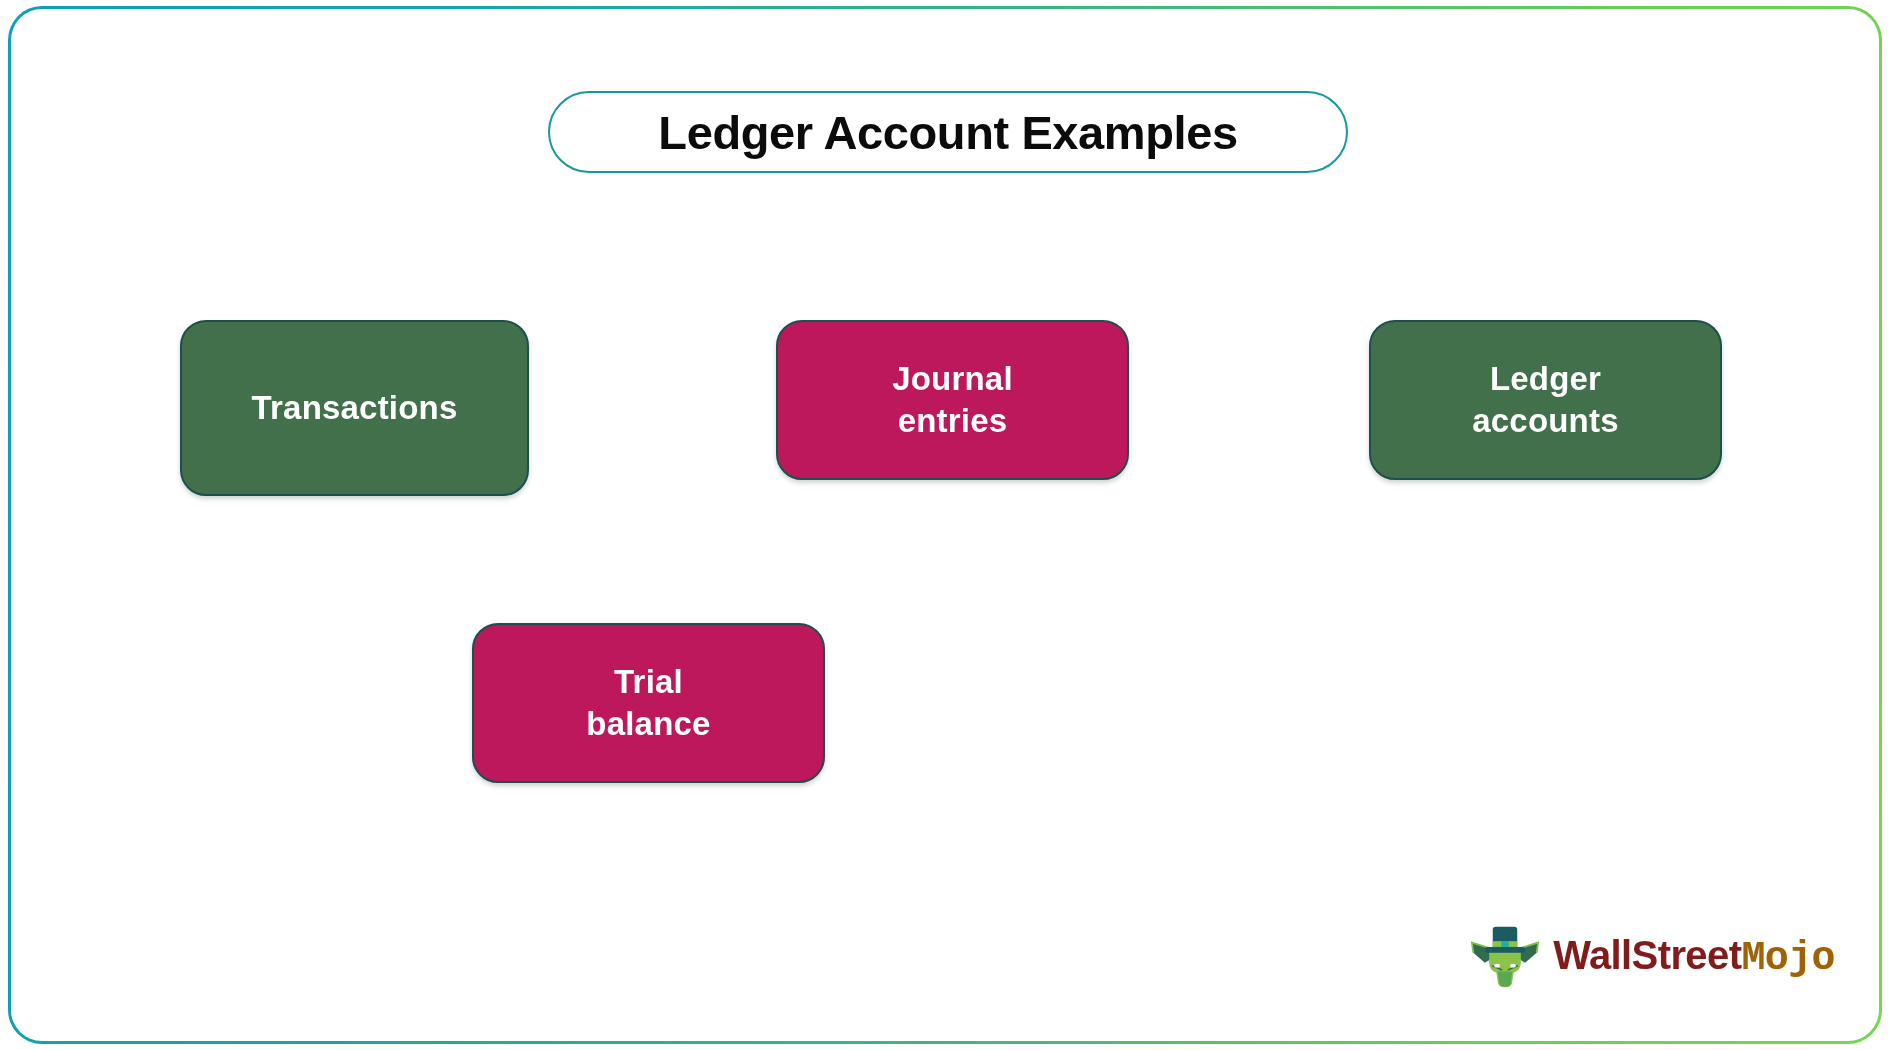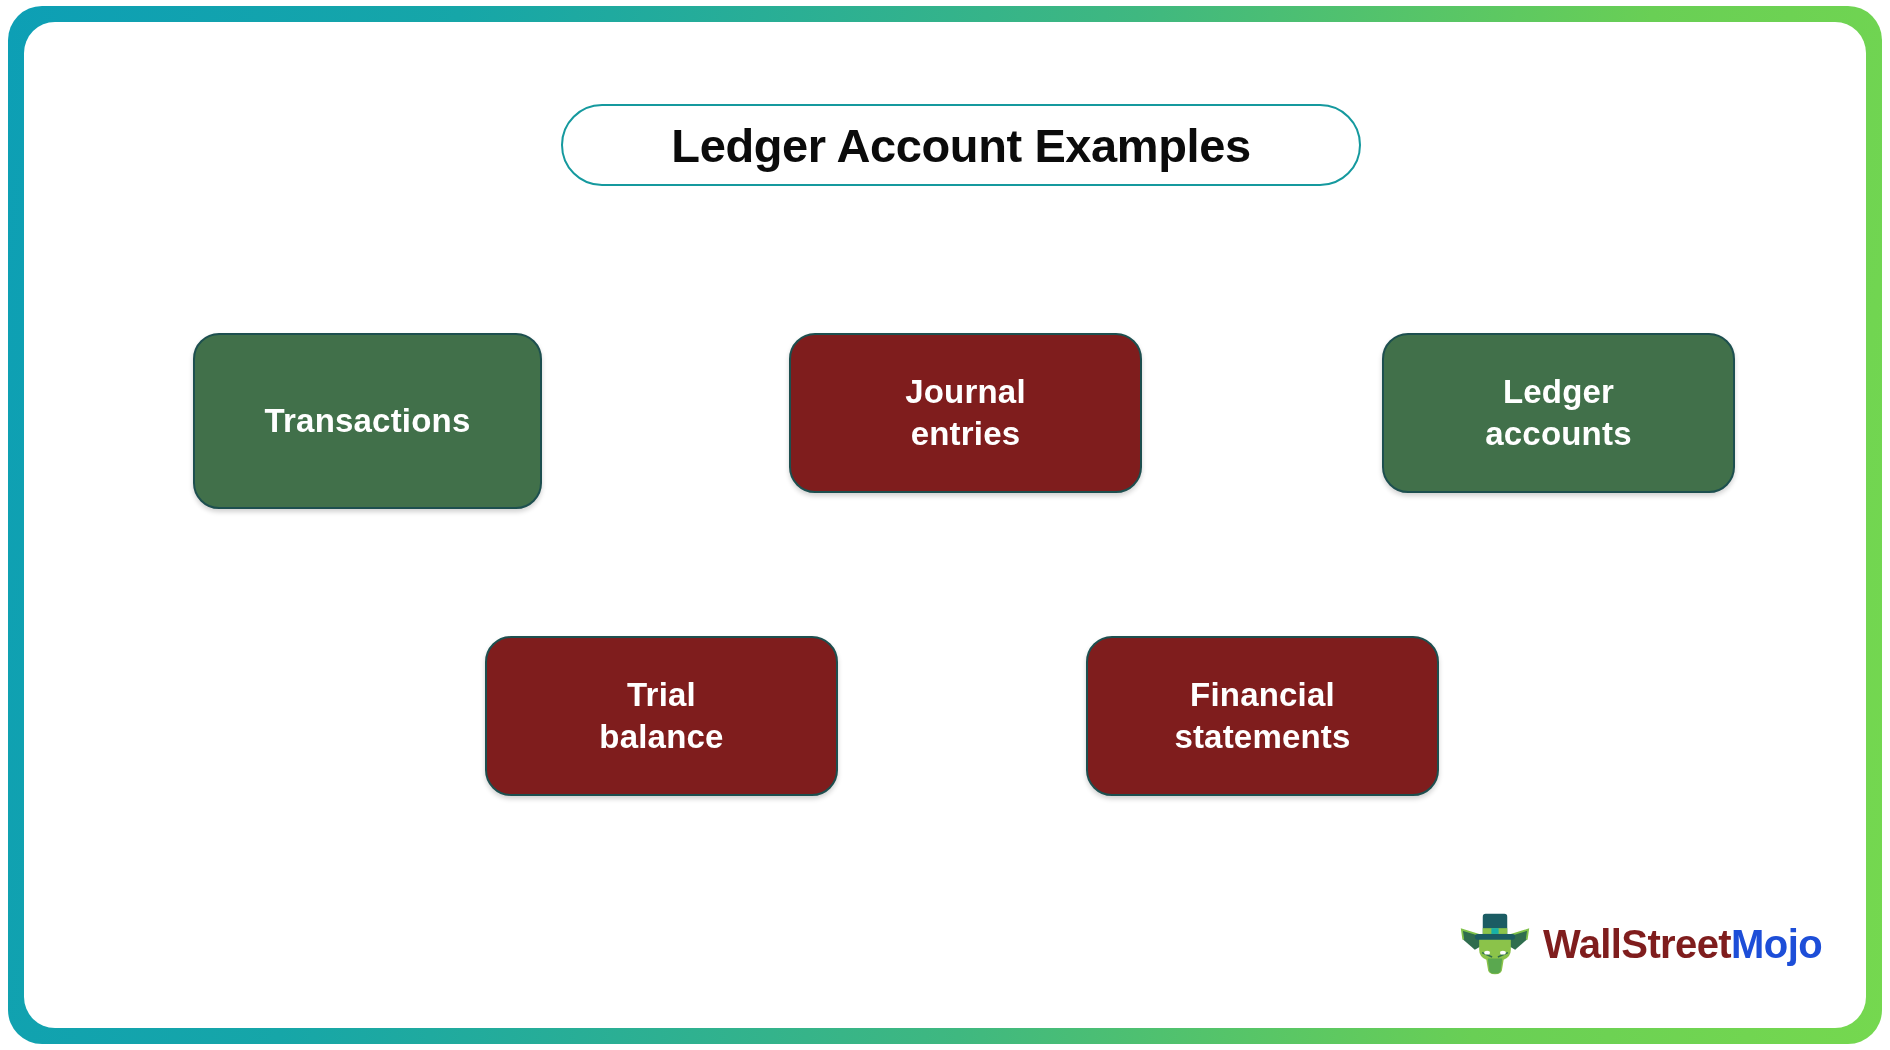--- a/index.html
+++ b/index.html
@@ -11,21 +11,21 @@
     overflow: hidden;
   }
 
   .frame-wrap {
     position: absolute;
     left: 8px;
     top: 6px;
     width: 1874px;
     height: 1038px;
     border-radius: 34px;
-    padding: 16px;
+    padding: 3px;
     background: linear-gradient(100deg, #0d9fb5 0%, #16a6a8 22%, #3fb880 55%, #69cf55 80%, #75d84f 100%);
   }
   .frame-inner {
     width: 100%;
     height: 100%;
     background: #ffffff;
     border-radius: 31px;
     position: relative;
   }
 
@@ -65,21 +65,21 @@
   .box-label {
     color: #ffffff;
     font-size: 33px;
     font-weight: 700;
     line-height: 1.28;
     letter-spacing: 0.2px;
     padding: 0 14px;
     white-space: pre-line;
   }
   .box.green  { background: #41704a; }
-  .box.teal   { background: #7f1d1d; }
+  .box.teal   { background: #be185d; }
 
   
   #box-transactions     { left: 169px;  top: 311px;  width: 349px; height: 176px; }
   #box-journal-entries  { left: 765px;  top: 311px;  width: 353px; height: 160px; }
   #box-ledger-accounts  { left: 1358px; top: 311px;  width: 353px; height: 160px; }
   
   #box-trial-balance       { left: 461px;  top: 614px; width: 353px; height: 160px; }
   #box-financial-statements{ left: 1062px; top: 614px; width: 353px; height: 160px; }
 
   
@@ -92,21 +92,21 @@
     gap: 12px;
   }
   .logo-mark { width: 72px; height: 72px; display: block; }
   .logo-text {
     font-size: 40px;
     font-weight: 700;
     letter-spacing: -0.6px;
     white-space: nowrap;
   }
   .logo-text .wsm-dark { color: #7f1d1d; }
-  .logo-text .wsm-teal { color: #1d4ed8; }
+  .logo-text .wsm-teal { color: #a16207; font-family: Liberation Mono, monospace; }
 </style>
 </head>
 <body>
 
 <div class="frame-wrap">
   <div class="frame-inner">
 
     <div class="title-pill">
       <span class="title-text">Ledger Account Examples</span>
     </div>
@@ -123,24 +123,20 @@
     <div class="box teal" id="box-trial-balance">
       <span class="box-label">Trial
 balance</span>
     </div>
 
     <div class="box green" id="box-ledger-accounts">
       <span class="box-label">Ledger
 accounts</span>
     </div>
 
-    <div class="box teal" id="box-financial-statements">
-      <span class="box-label">Financial
-statements</span>
-    </div>
 
     <div class="logo">
       <svg class="logo-mark" viewBox="0 0 100 100">
 
         <path d="M30 38 L4 30 L6 44 L22 58 L32 52 Z" fill="#2f6d4e"></path>
         <path d="M30 38 L4 30 L6 44" fill="none" stroke="#7fc24a" stroke-width="2.5"></path>
 
         <path d="M70 38 L96 30 L94 44 L78 58 L68 52 Z" fill="#2f6d4e"></path>
         <path d="M70 38 L96 30 L94 44" fill="none" stroke="#7fc24a" stroke-width="2.5"></path>
 

